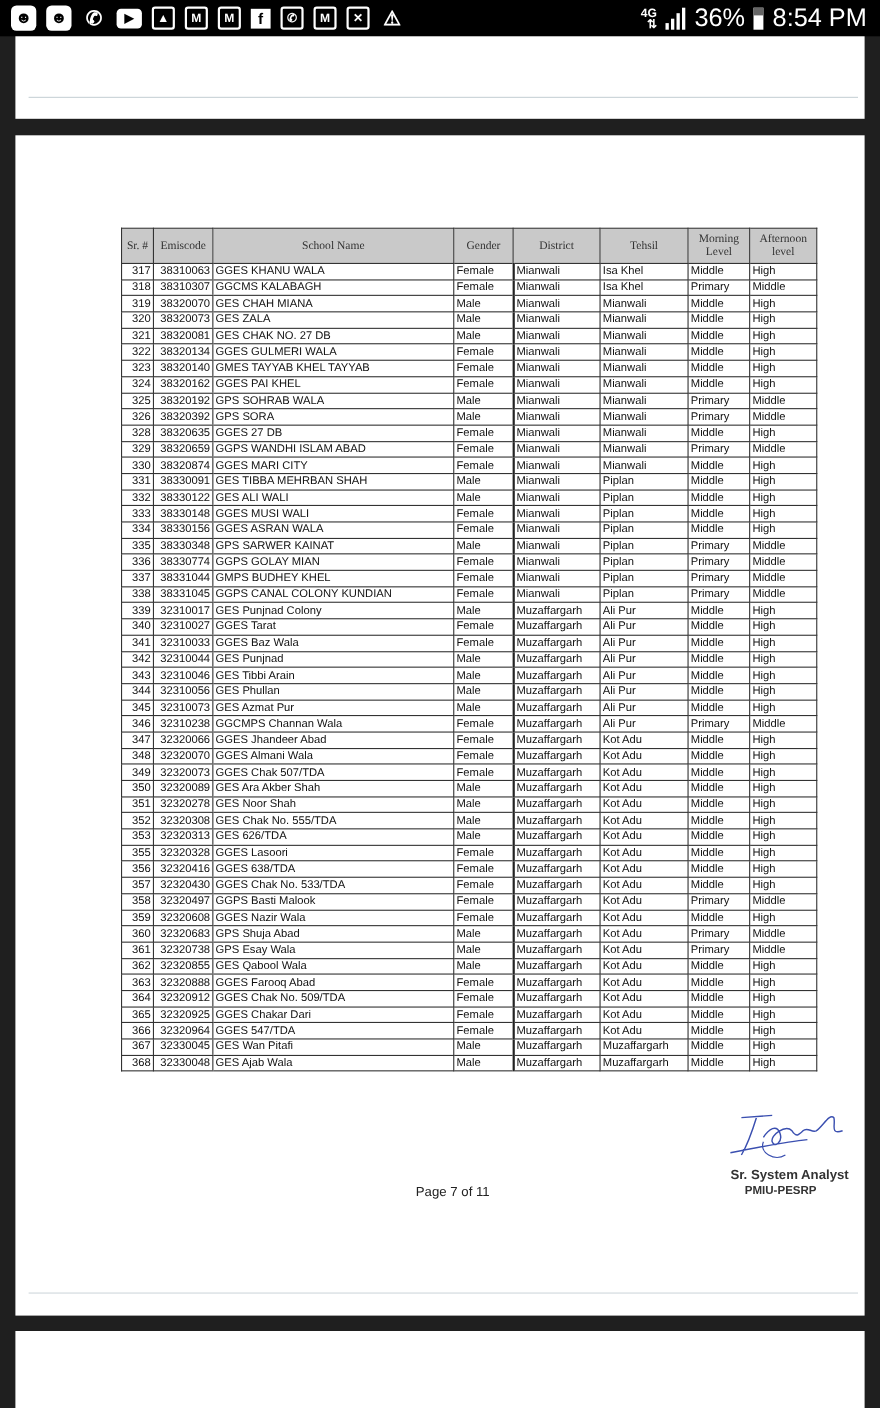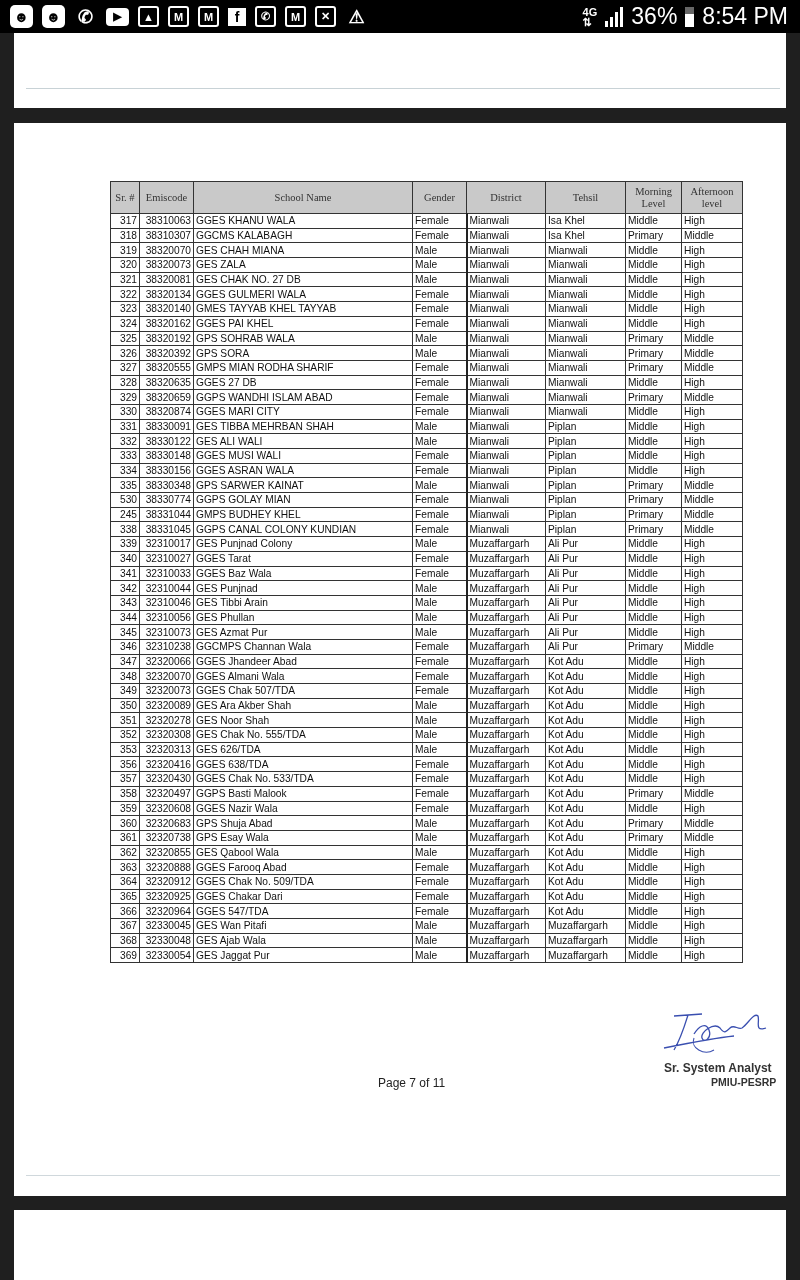--- a/index.html
+++ b/index.html
@@ -3,43 +3,43 @@
 <meta charset="utf-8">
 <style>
   * { box-sizing: border-box; margin: 0; padding: 0; }
   html, body { width: 800px; height: 1280px; overflow: hidden; background: #1f1f1f; font-family: "Liberation Sans", sans-serif; }
   .statusbar { position: absolute; left: 0; top: 0; width: 800px; height: 33px; background: #000; color: #fff; display: flex; align-items: center; }
   .sb-icons { display: flex; align-items: center; gap: 9px; padding-left: 10px; }
   .sb-icon { width: 23px; height: 23px; display: flex; align-items: center; justify-content: center; color: #fff; font-size: 18px; font-weight: bold; }
   .sb-icon.boxed { border: 2px solid #fff; border-radius: 3px; width: 21px; height: 21px; font-size: 11px; }
   .sb-icon.avatar { background: #fff; border-radius: 5px; color: #000; font-size: 15px; }
   .sb-right { position: absolute; right: 12px; top: 0; height: 33px; display: flex; align-items: center; gap: 8px; font-size: 23px; }
-  .net { font-size: 11px; font-weight: bold; line-height: 10px; text-align: left; }
+  .net { font-size: 11px; font-weight: bold; line-height: 10px; text-align: right; }
   .signal { display: flex; align-items: flex-end; gap: 2px; height: 20px; }
   .signal span { width: 3px; background: #fff; display: block; }
   .battery { width: 9px; height: 20px; background: #fff; border-top: 7px solid #666; }
 
   .page { position: absolute; left: 14px; width: 772px; background: #fff; }
   .page1 { top: 33px; height: 75px; }
   .page1 .rule { position: absolute; left: 12px; right: 6px; top: 55px; height: 1px; background: #c8d2d6; }
   .page2 { top: 123px; height: 1073px; }
   .page3 { top: 1210px; height: 70px; }
   .bottom-rule { position: absolute; left: 12px; right: 6px; top: 1052px; height: 1px; background: #d0d8dc; }
 
-  table.sched { position: absolute; left: 96px; top: 58px; width: 632px; border-collapse: collapse; font-size: 10.2px; color: #111; table-layout: fixed; }
+  table.sched { position: absolute; left: 96px; top: 84px; width: 632px; border-collapse: collapse; font-size: 10.2px; color: #111; table-layout: fixed; }
   table.sched th, table.sched td { border: 1px solid #333; height: 14.7px; line-height: 13px; padding: 0 2px; white-space: nowrap; overflow: hidden; }
   table.sched thead th { background: #c9c9c9; font-family: "Liberation Serif", serif; font-weight: normal; font-size: 10.5px; height: 32px; line-height: 12px; color: #333; }
   table.sched td.sr { text-align: right; margin-left: 28px; }
   table.sched td.em { text-align: right; border-right: none; margin-left: 11px; }
   table.sched td.nm { border-left: 1px solid #333; }
   table.sched td.gap { border-left: 2px solid #222; }
 
   .signature { position: absolute; left: 640px; top: 885px; width: 120px; height: 55px; }
   .sig-title { position: absolute; left: 650px; top: 938px; font-size: 12px; font-weight: bold; color: #333; }
-  .sig-org { position: absolute; left: 697px; top: 953px; font-size: 10.5px; font-weight: bold; color: #333; }
+  .sig-org { position: absolute; left: 663px; top: 953px; font-size: 10.5px; font-weight: bold; color: #333; }
   .page-num { position: absolute; left: 364px; top: 953px; font-size: 12px; color: #222; }
 </style>
 </head>
 <body>
 
 <div class="statusbar">
   <div class="sb-icons">
     <span class="sb-icon avatar">☻</span>
     <span class="sb-icon avatar">☻</span>
     <span class="sb-icon">✆</span>
@@ -190,30 +190,20 @@
           <td class="sr">326</td>
           <td class="em">38320392</td>
           <td class="nm">GPS SORA</td>
           <td>Male</td>
           <td class="gap">Mianwali</td>
           <td>Mianwali</td>
           <td>Primary</td>
           <td>Middle</td>
         </tr>
         <tr>
-          <td class="sr">327</td>
-          <td class="em">38320555</td>
-          <td class="nm">GMPS MIAN RODHA SHARIF</td>
-          <td>Female</td>
-          <td class="gap">Mianwali</td>
-          <td>Mianwali</td>
-          <td>Primary</td>
-          <td>Middle</td>
-        </tr>
-        <tr>
           <td class="sr">328</td>
           <td class="em">38320635</td>
           <td class="nm">GGES 27 DB</td>
           <td>Female</td>
           <td class="gap">Mianwali</td>
           <td>Mianwali</td>
           <td>Middle</td>
           <td>High</td>
         </tr>
         <tr>
@@ -280,31 +270,31 @@
           <td class="sr">335</td>
           <td class="em">38330348</td>
           <td class="nm">GPS SARWER KAINAT</td>
           <td>Male</td>
           <td class="gap">Mianwali</td>
           <td>Piplan</td>
           <td>Primary</td>
           <td>Middle</td>
         </tr>
         <tr>
-          <td class="sr">530</td>
+          <td class="sr">336</td>
           <td class="em">38330774</td>
           <td class="nm">GGPS GOLAY MIAN</td>
           <td>Female</td>
           <td class="gap">Mianwali</td>
           <td>Piplan</td>
           <td>Primary</td>
           <td>Middle</td>
         </tr>
         <tr>
-          <td class="sr">245</td>
+          <td class="sr">337</td>
           <td class="em">38331044</td>
           <td class="nm">GMPS BUDHEY KHEL</td>
           <td>Female</td>
           <td class="gap">Mianwali</td>
           <td>Piplan</td>
           <td>Primary</td>
           <td>Middle</td>
         </tr>
         <tr>
           <td class="sr">338</td>
@@ -460,20 +450,30 @@
           <td class="sr">353</td>
           <td class="em">32320313</td>
           <td class="nm">GES 626/TDA</td>
           <td>Male</td>
           <td class="gap">Muzaffargarh</td>
           <td>Kot Adu</td>
           <td>Middle</td>
           <td>High</td>
         </tr>
         <tr>
+          <td class="sr">355</td>
+          <td class="em">32320328</td>
+          <td class="nm">GGES Lasoori</td>
+          <td>Female</td>
+          <td class="gap">Muzaffargarh</td>
+          <td>Kot Adu</td>
+          <td>Middle</td>
+          <td>High</td>
+        </tr>
+        <tr>
           <td class="sr">356</td>
           <td class="em">32320416</td>
           <td class="nm">GGES 638/TDA</td>
           <td>Female</td>
           <td class="gap">Muzaffargarh</td>
           <td>Kot Adu</td>
           <td>Middle</td>
           <td>High</td>
         </tr>
         <tr>
@@ -583,30 +583,20 @@
           <td>Male</td>
           <td class="gap">Muzaffargarh</td>
           <td>Muzaffargarh</td>
           <td>Middle</td>
           <td>High</td>
         </tr>
         <tr>
           <td class="sr">368</td>
           <td class="em">32330048</td>
           <td class="nm">GES Ajab Wala</td>
-          <td>Male</td>
-          <td class="gap">Muzaffargarh</td>
-          <td>Muzaffargarh</td>
-          <td>Middle</td>
-          <td>High</td>
-        </tr>
-        <tr>
-          <td class="sr">369</td>
-          <td class="em">32330054</td>
-          <td class="nm">GES Jaggat Pur</td>
           <td>Male</td>
           <td class="gap">Muzaffargarh</td>
           <td>Muzaffargarh</td>
           <td>Middle</td>
           <td>High</td>
         </tr>
       </tbody>
   </table>
 
   <svg class="signature" viewBox="0 0 120 55">

